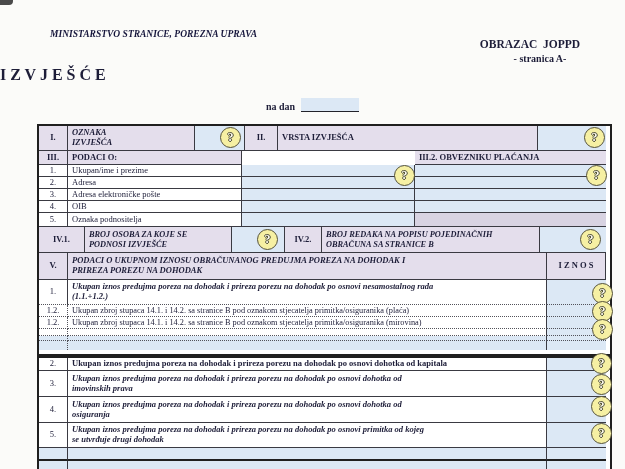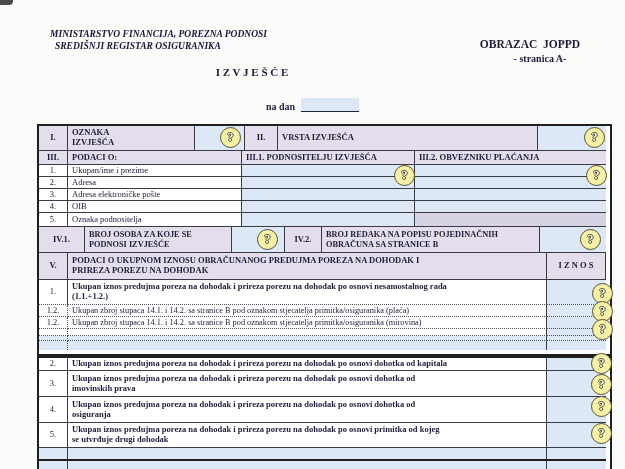--- a/index.html
+++ b/index.html
@@ -3,77 +3,75 @@
 <meta charset="utf-8">
 <style>
   html,body{margin:0;padding:0;background:#fbfbf9;}
   .page{position:relative;width:625px;height:469px;background:#fbfbf9;overflow:hidden;
         font-family:"Liberation Serif","DejaVu Serif",serif;color:#1d1d38;}
   .corner{position:absolute;left:0;top:0;width:13px;height:5px;background:#4a4a4a;border-radius:0 0 4px 0;}
   .hdrtxt{position:absolute;font-weight:bold;}
   .ministry{left:50px;font-style:italic;font-size:9.5px;color:#16163c;}
   .formcode{left:445px;top:38px;width:170px;text-align:center;font-size:11.5px;white-space:pre;}
   .formpage{left:470px;top:53px;width:140px;text-align:center;font-size:10px;}
-  .title{left:0;top:66px;width:504px;text-align:center;font-size:11px;white-space:pre;}
+  .title{left:0;top:66px;width:504px;text-align:left;font-size:16px;white-space:pre;}
   .subtitle{left:0;top:82px;width:625px;text-align:center;font-size:10px;}
   .nadan{position:absolute;left:0;top:98px;width:625px;display:flex;justify-content:center;align-items:flex-end;}
   .nadan .lbl{font-weight:bold;font-size:10px;}
   .nadan .fld{width:58px;height:13px;background:#dce8f5;border-bottom:1.5px solid #22222a;margin-left:6px;}
   .frame{position:absolute;background:#fff;border:2px solid #1f1f1f;}
   .t1{left:37px;top:124px;width:571px;height:228px;}
   .t2{left:37px;top:356px;width:571px;height:113px;border-bottom:none;}
   .cell{position:absolute;box-sizing:border-box;border-right:1px solid #3a3a42;border-bottom:1px solid #3a3a42;
         font-size:8.5px;line-height:1.15;display:flex;align-items:center;padding:0 0 0 4px;overflow:hidden;}
   .ctr{justify-content:center;padding:0;text-align:center;}
   .lav{background:#e4deec;}
   .blu{background:#dce8f5;}
   .dis{background:#d8d3e2;}
   .b{font-weight:bold;}
-  .pre{white-space:pre-line;}
+  .pre{white-space:pre-line;font-style:italic;}
   .nw{white-space:nowrap;}
   .sm{font-size:8.3px;}
   .edge{border-right:none;}
   .nb{border-bottom:none;}
   .dotb{border-bottom:1px dotted #52525a;}
   .dotr{border-right:1px dotted #52525a;}
   .thick{border-bottom:2px solid #1f1f1f;}
   .help{position:absolute;width:21px;height:21px;border-radius:50%;background:#f6f0a3;
         border:1.5px solid #55523a;box-sizing:border-box;display:flex;align-items:center;justify-content:center;
         font-weight:bold;font-size:12px;color:#fffdee;z-index:9;
         text-shadow:-1px 0 0 #4a4a38,1px 0 0 #4a4a38,0 -1px 0 #4a4a38,0 1px 0 #4a4a38;}
 </style>
 </head>
 <body>
 
 <div class="page">
   <div class="corner"></div>
 
-  <div class="hdrtxt ministry" style="top:29px">MINISTARSTVO FINANCIJA, POREZNA PODNOSI</div>
-  <div class="hdrtxt ministry" style="top:41px;left:55px">SREDIŠNJI REGISTAR OSIGURANIKA</div>
+  <div class="hdrtxt ministry" style="top:29px">MINISTARSTVO STRANICE, POREZNA UPRAVA</div>
   <div class="hdrtxt formpage">- stranica A-</div>
   <div class="hdrtxt formcode">OBRAZAC  JOPPD</div>
   <div class="hdrtxt title">I Z V J E Š Ć E</div>
   <div class="nadan">
     <span class="lbl">na dan</span>
     <span class="fld"></span>
   </div>
 
   <div class="frame t1">
 
     <div class="cell lav b ctr" style="left:0;top:0;width:29px;height:25px">I.</div>
     <div class="cell lav b pre" style="left:29px;top:0;width:127px;height:25px">OZNAKA
 IZVJEŠĆA</div>
     <div class="cell blu" style="left:156px;top:0;width:50px;height:25px"></div>
     <div class="cell lav b ctr" style="left:206px;top:0;width:33px;height:25px">II.</div>
     <div class="cell lav b" style="left:239px;top:0;width:260px;height:25px">VRSTA IZVJEŠĆA</div>
     <div class="cell blu edge" style="left:499px;top:0;width:68px;height:25px"></div>
 
     <div class="cell lav b ctr" style="left:0;top:25px;width:29px;height:14px">III.</div>
     <div class="cell lav b" style="left:29px;top:25px;width:174px;height:14px">PODACI O:</div>
-    <div class="cell lav b" style="left:203px;top:25px;width:173px;height:14px">III.1. PODNOSITELJU IZVJEŠĆA</div>
     <div class="cell lav b edge" style="left:376px;top:25px;width:191px;height:14px">III.2. OBVEZNIKU PLAĆANJA</div>
 
     <div class="cell ctr" style="left:0;top:39px;width:29px;height:12px">1.</div>
     <div class="cell" style="left:29px;top:39px;width:174px;height:12px">Ukupan/ime i prezime</div>
     <div class="cell blu" style="left:203px;top:39px;width:173px;height:12px"></div>
     <div class="cell blu edge" style="left:376px;top:39px;width:191px;height:12px"></div>
     <div class="cell ctr" style="left:0;top:51px;width:29px;height:12px">2.</div>
     <div class="cell" style="left:29px;top:51px;width:174px;height:12px">Adresa</div>
     <div class="cell blu" style="left:203px;top:51px;width:173px;height:12px"></div>
     <div class="cell blu edge" style="left:376px;top:51px;width:191px;height:12px"></div>

